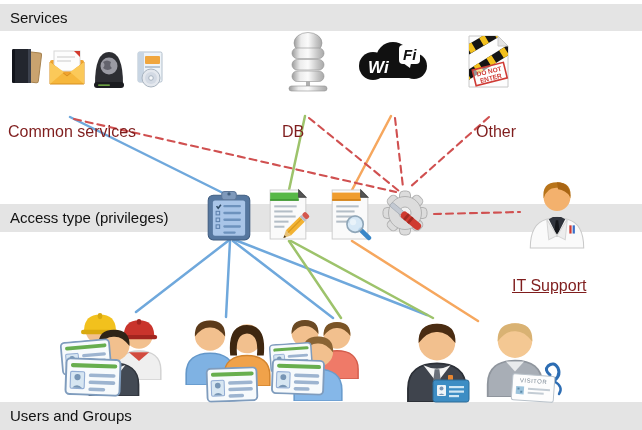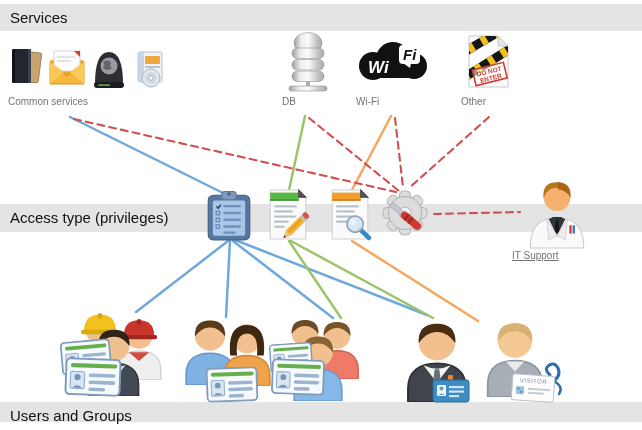--- a/index.html
+++ b/index.html
@@ -3,35 +3,35 @@
 <meta charset="utf-8">
 <style>
   html,body{margin:0;padding:0;background:#fff;}
   #stage{position:relative;width:642px;height:430px;background:#fff;overflow:hidden;
          font-family:"Liberation Sans", sans-serif;color:#111;padding-left:40px;}
   .abs{position:absolute;}
   .band{position:absolute;left:0;width:642px;background:#e4e4e4;z-index:1;}
   .band-label{position:absolute;left:10px;font-size:15px;color:#111;}
   #wires{position:absolute;left:0;top:0;width:642px;height:430px;z-index:2;pointer-events:none;}
   .icon{position:absolute;z-index:3;}
-  .lbl{position:absolute;z-index:4;font-size:10px;color:#737373;}
+  .lbl{position:absolute;z-index:4;font-size:16px;color:#7f1d1d;margin-top:27px;}
   .ctr{text-align:left;}
 </style>
 </head>
 <body>
 
 <div id="stage">
 
   <div class="band" style="top: 4px; height: 27px; background: rgb(228, 228, 228);">
     <div class="band-label" style="line-height:27px;">Services</div>
   </div>
   <div class="band" style="top: 204px; height: 28px; background: rgb(228, 228, 228);">
     <div class="band-label" style="line-height:28px;">Access type (privileges)</div>
   </div>
-  <div class="band" style="top: 402px; height: 20px; background: rgb(228, 228, 228);">
+  <div class="band" style="top: 402px; height: 28px; background: rgb(228, 228, 228);">
     <div class="band-label" style="line-height:27px;">Users and Groups</div>
   </div>
 
   <svg id="wires">
       <line x1="70" y1="117" x2="225" y2="194" stroke="#6fa8dc" stroke-width="2.5" stroke-linecap="round"></line>
       <line x1="305" y1="116" x2="289" y2="190" stroke="#9dc36b" stroke-width="2.5" stroke-linecap="round"></line>
       <line x1="391" y1="116" x2="352" y2="190" stroke="#f6a75e" stroke-width="2.5" stroke-linecap="round"></line>
       <line x1="74" y1="119" x2="396" y2="192" stroke="#d05050" stroke-width="2.1" stroke-linecap="round" stroke-dasharray="7 5"></line>
       <line x1="309" y1="118" x2="399" y2="191" stroke="#d05050" stroke-width="2.1" stroke-linecap="round" stroke-dasharray="7 5"></line>
       <line x1="395" y1="118" x2="403" y2="187" stroke="#d05050" stroke-width="2.1" stroke-linecap="round" stroke-dasharray="7 5"></line>
@@ -122,22 +122,21 @@
     <path d="M35,3 L35,13 L45,13 Z" fill="#e4e4e4" stroke="#c8c8c8"></path>
     <g transform="rotate(-14 27 42)">
       <rect x="11" y="33" width="32" height="16" fill="rgba(255,255,255,0.55)" stroke="#cf3b35" stroke-width="1.6"></rect>
       <text x="27" y="40.5" text-anchor="middle" font-size="6.5" font-weight="bold" fill="#cf3b35">DO NOT</text>
       <text x="27" y="47.5" text-anchor="middle" font-size="6.5" font-weight="bold" fill="#cf3b35">ENTER</text>
     </g>
   </svg>
 
   <div class="lbl" style="left:8px;top:96px;">Common services</div>
   <div class="lbl ctr" style="left:282px;top:96px;width:52px;">DB</div>
-  <div class="lbl ctr" style="left:356px;top:96px;width:76px;">Wi-Fi</div>
-  <div class="lbl ctr" style="left:461px;top:96px;width:54px;">Other</div>
+  <div class="lbl ctr" style="left:476px;top:96px;width:54px;">Other</div>
 
   <svg class="icon" style="left:203px;top:190px;" width="52" height="52" viewBox="0 0 50 50">
     <rect x="5" y="5" width="40" height="43" rx="5" fill="#56779f" stroke="#3f5c80"></rect>
     <rect x="18" y="1.5" width="14" height="8" rx="3" fill="#7e99bb" stroke="#5c7698"></rect>
     <circle cx="25" cy="3.8" r="1.6" fill="#42607f"></circle>
     <rect x="9.5" y="10" width="31" height="34" rx="2" fill="#a9c5e8"></rect>
     <path d="M13,15.5 l1.6,2 l2.6,-3.4" stroke="#2e4a66" fill="none" stroke-width="1.5"></path>
     <rect x="19.5" y="14.5" width="17" height="2.2" rx="1.1" fill="#6d92bd"></rect>
     <rect x="12.6" y="20.5" width="3.4" height="3.4" fill="none" stroke="#5d81ad"></rect>
     <rect x="19.5" y="21" width="17" height="2.2" rx="1.1" fill="#6d92bd"></rect>

